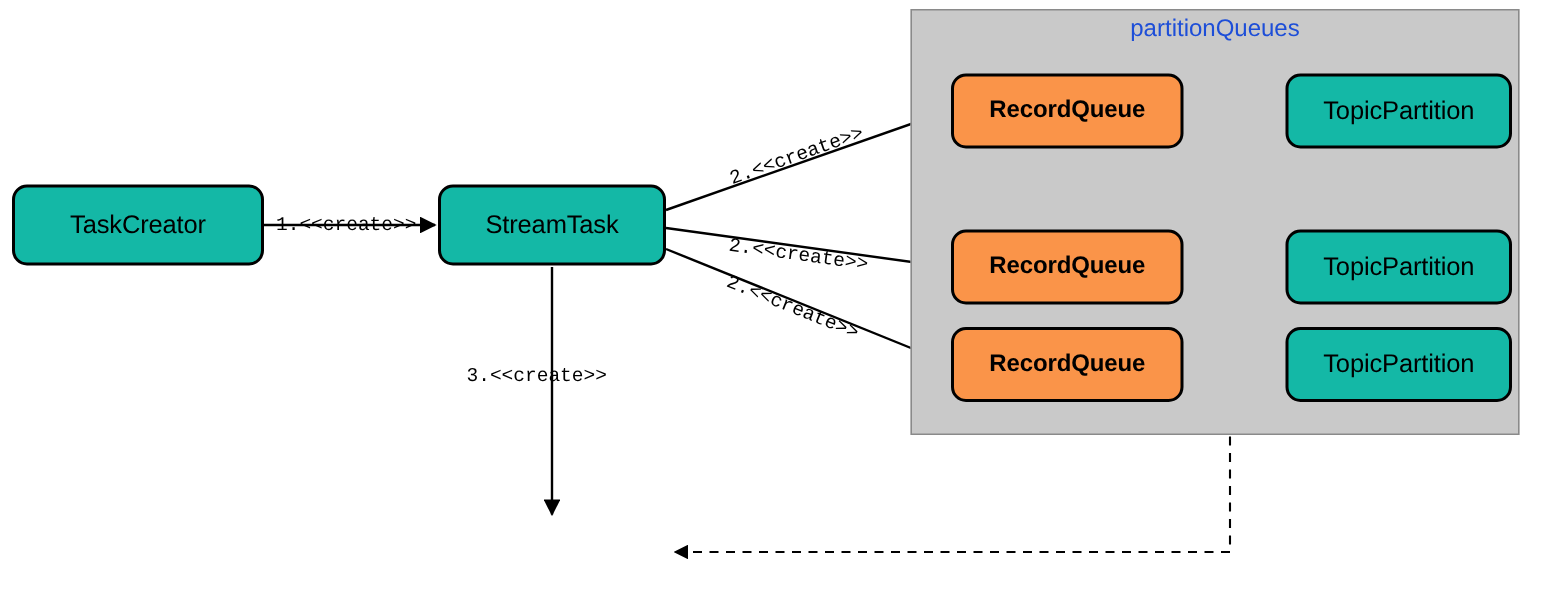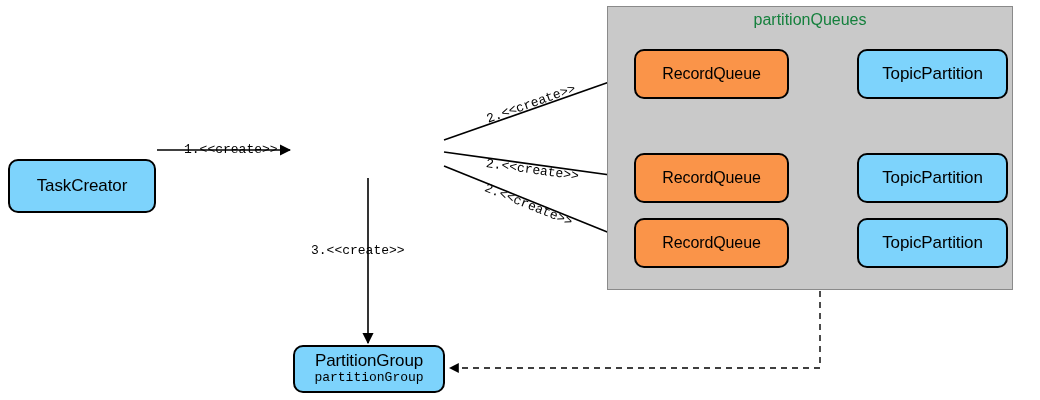--- a/index.html
+++ b/index.html
@@ -30,50 +30,50 @@
     border: 2px solid #000000;
     border-radius: 10px;
     display: flex;
     flex-direction: column;
     align-items: center;
     justify-content: center;
     color: #000000;
     text-align: center;
     z-index: 3;
   }
-  .node-teal  { background: #7dd3fc; }
+  .node-teal  { background: #14b8a6; }
   .node-orange{ background: #fa9449; }
   .node-label {
     font-family: "Liberation Sans", sans-serif;
     font-size: 17px;
     line-height: 1.05;
     letter-spacing: -0.1px;
   }
   .node-label-bold {
-    font-weight: normal;
+    font-weight: bold;
     font-size: 16px;
   }
   .node-sublabel {
     font-family: "Liberation Mono", monospace;
     font-size: 13px;
     line-height: 1.1;
     margin-top: 1px;
   }
   .group-box {
     position: absolute;
     box-sizing: border-box;
     background: #c9c9c9;
     border: 1px solid #8a8a8a;
     z-index: 1;
   }
   .group-title {
     position: absolute;
     font-family: "Liberation Sans", sans-serif;
     font-size: 16px;
-    color: #15803d;
+    color: #1d4ed8;
     z-index: 2;
     white-space: nowrap;
   }
   .edge-label {
     position: absolute;
     font-family: "Liberation Mono", monospace;
     font-size: 13px;
     color: #000000;
     white-space: nowrap;
     z-index: 4;
@@ -119,29 +119,28 @@
   <div class="edge-label" style="left:184px; top:142px;">1.&lt;&lt;create&gt;&gt;</div>
 
   <div class="edge-label" style="left:487px; top:112px; transform: rotate(-19.5deg);">2.&lt;&lt;create&gt;&gt;</div>
 
   <div class="edge-label" style="left:486px; top:156px; transform: rotate(7.9deg);">2.&lt;&lt;create&gt;&gt;</div>
 
   <div class="edge-label" style="left:485px; top:180px; transform: rotate(22deg);">2.&lt;&lt;create&gt;&gt;</div>
 
   <div class="edge-label" style="left:311px; top:243px;text-align:right;">3.&lt;&lt;create&gt;&gt;</div>
 
-  <div class="node node-teal" style="left:8px; top:123px; width:148px; height:54px;margin-top:36px;">
+  <div class="node node-teal" style="left:8px; top:123px; width:168px; height:54px;">
     <span class="node-label">TaskCreator</span>
   </div>
 
+  <div class="node node-teal" style="left:292px; top:123px; width:152px; height:54px;">
+    <span class="node-label">StreamTask</span>
+  </div>
 
-  <div class="node node-teal" style="left:293px; top:345px; width:152px; height:48px;">
-    <span class="node-label">PartitionGroup</span>
-    <span class="node-sublabel">partitionGroup</span>
-  </div>
 
   <div class="node node-orange" style="left:634px; top:49px; width:155px; height:50px;">
     <span class="node-label node-label-bold">RecordQueue</span>
   </div>
 
   <div class="node node-orange" style="left:634px; top:153px; width:155px; height:50px;">
     <span class="node-label node-label-bold">RecordQueue</span>
   </div>
 
   <div class="node node-orange" style="left:634px; top:218px; width:155px; height:50px;">

